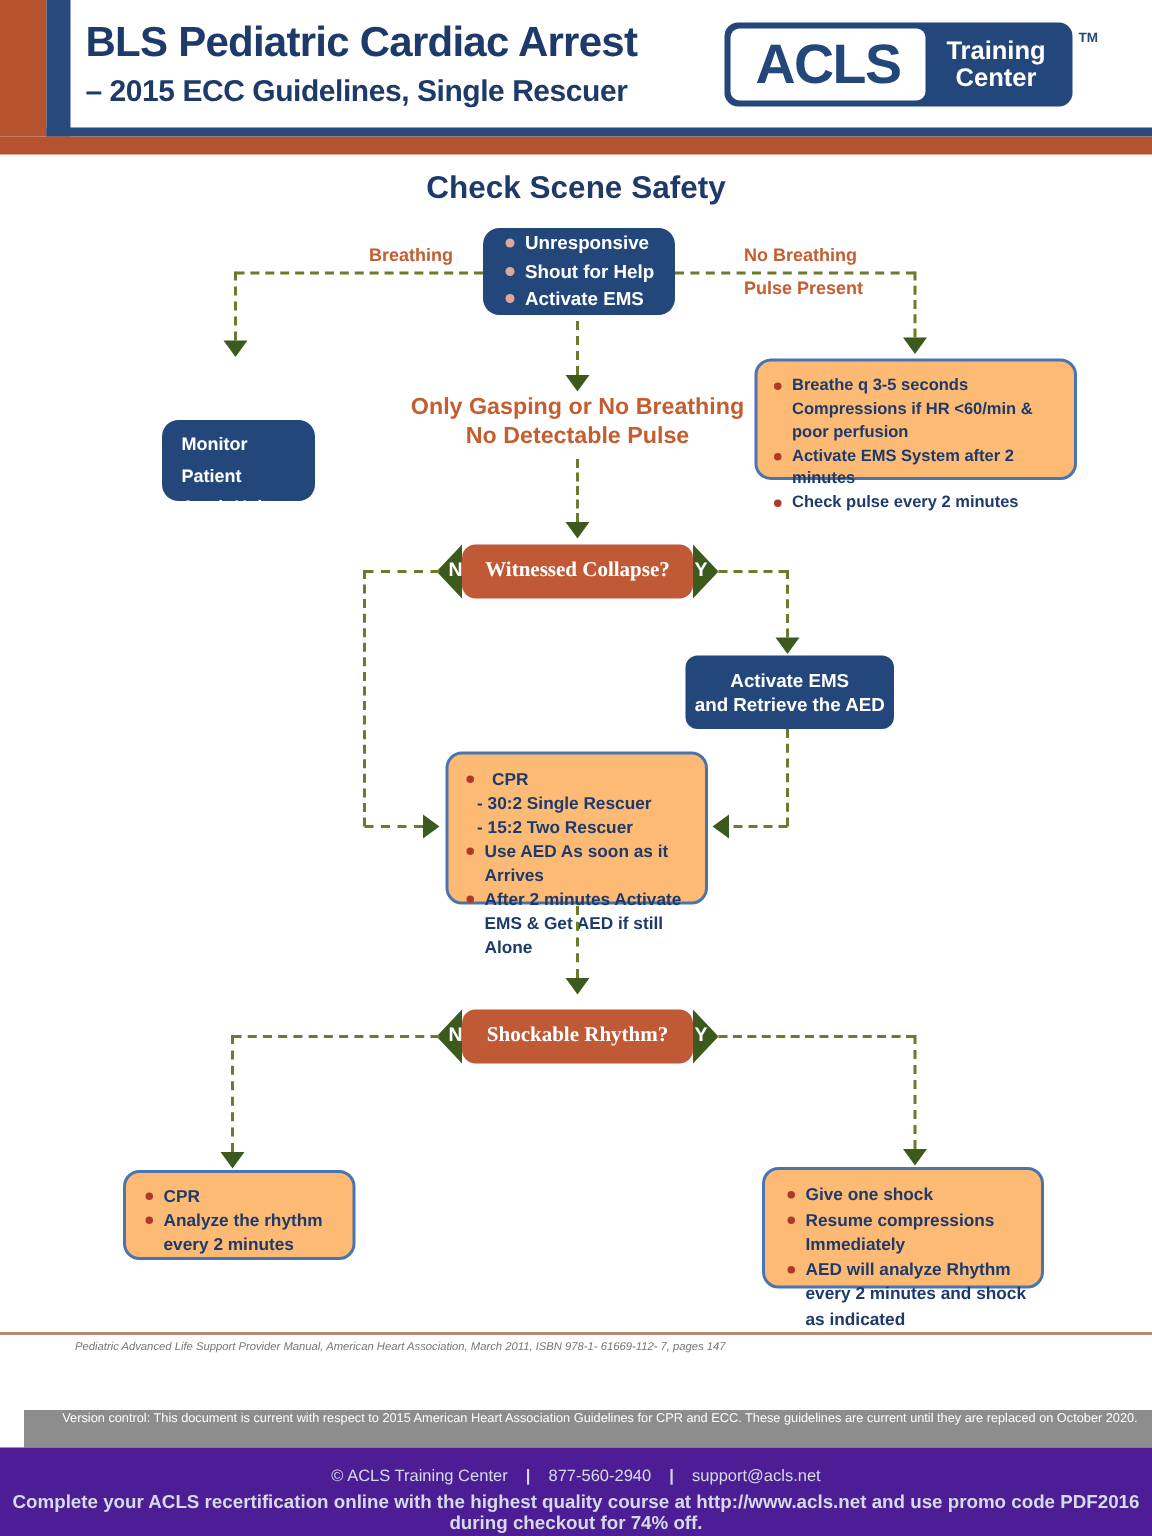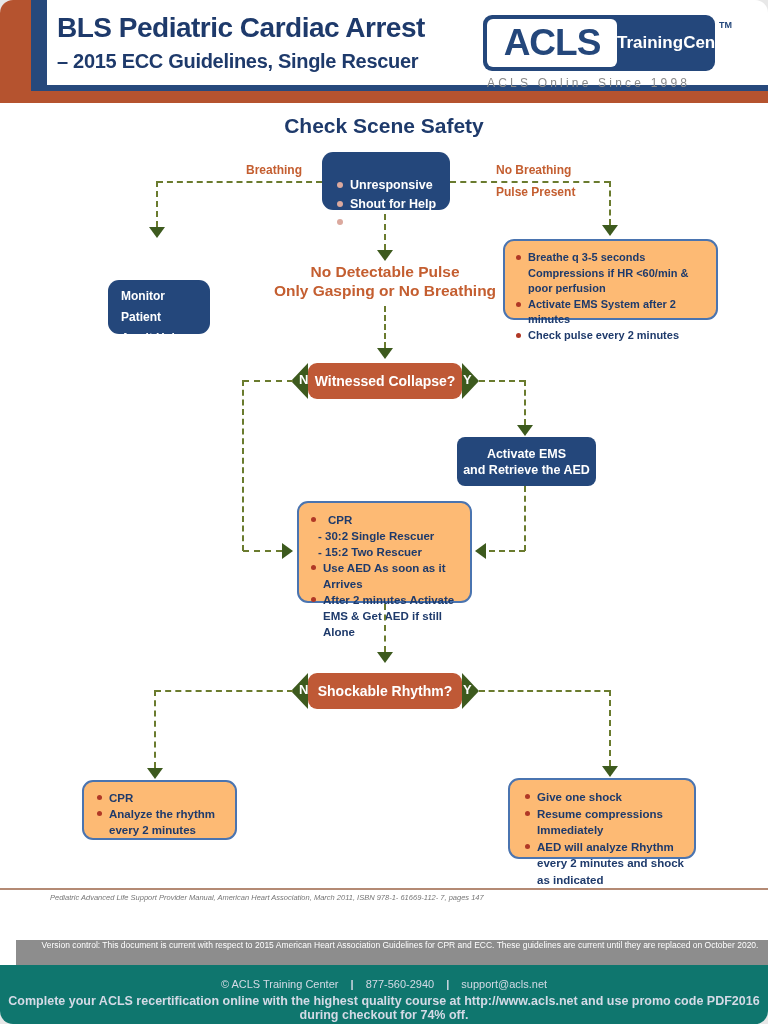--- a/index.html
+++ b/index.html
@@ -1,37 +1,37 @@
 <!DOCTYPE html>
 <html><head>
 <meta charset="utf-8">
 <style>
   * { margin:0; padding:0; box-sizing:border-box; }
   body { background:#e8e8e8; font-family:"Liberation Sans", sans-serif; }
-  .page { position:relative; width:768px; height:1024px; background:#ffffff; margin:0 auto; overflow:hidden;border-radius:13px; }
+  .page { position:relative; width:768px; height:1024px; background:#ffffff; margin:0 auto; overflow:hidden; }
 
   
   .strip-orange { position:absolute; left:0; top:0; width:31px; height:91px; background:#b5532f; }
   .strip-navy   { position:absolute; left:31px; top:0; width:16px; height:91px; background:#27497c; }
   .header-rule  { position:absolute; left:31px; top:85px; width:737px; height:6px; background:#27497c; }
   .orange-band  { position:absolute; left:0; top:91px; width:768px; height:12px; background:#b5532f; }
   .title1 { position:absolute; left:57px; top:12px; font-size:28px; font-weight:bold; color:#1e3a6b; letter-spacing:-0.5px; }
   .title2 { position:absolute; left:57px; top:50px; font-size:20px; font-weight:bold; color:#1e3a6b; letter-spacing:-0.3px; }
   .logo-box { position:absolute; left:483px; top:15px; width:232px; height:56px; background:#24477b; border-radius:9px; display:flex; align-items:stretch; padding:4px; }
   .logo-white { background:#ffffff; border-radius:6px; flex:none; width:130px; display:flex; align-items:center; justify-content:center; }
   .logo-acls { font-size:37px; font-weight:bold; color:#24477b; letter-spacing:-1px; }
-  .logo-right { flex:1; display:flex; align-items:center; justify-content:center; color:#fff; font-weight:bold; font-size:17px; line-height:18px; }
+  .logo-right { flex:1; display:flex; flex-direction:column; align-items:center; justify-content:center; color:#fff; font-weight:bold; font-size:17px; line-height:18px; }
   .logo-tm { position:absolute; left:719px; top:20px; font-size:9px; font-weight:bold; color:#24477b; }
   .logo-tagline { position:absolute; left:487px; top:76px; width:230px; font-size:12px; color:#8a8a8a; letter-spacing:3.2px; white-space:nowrap; }
 
   
   .fc-title { position:absolute; left:0; top:114px; width:768px; text-align:center; font-size:21px; font-weight:bold; color:#1e3a6b; }
   .box-navy { position:absolute; background:#24477b; color:#fff; border-radius:11px; font-weight:bold; }
   .box-white { position:absolute; background:#fdba74; border:2px solid #4a74b0; border-radius:11px; color:#1e3a6b; font-weight:bold; }
-  .node-q { position:absolute; background:#bf5936; color:#fff; border-radius:9px; display:flex; align-items:center; justify-content:center; font-weight:bold; font-size:14px; }
+  .node-q { position:absolute; background:#bf5936; color:#fff; border-radius:9px; display:flex; align-items:center; justify-content:center; font-weight:bold; font-size:14px;font-family:Liberation Serif, serif; }
   .olabel { position:absolute; color:#c45e30; font-weight:bold; font-size:12px; }
   .gasp { position:absolute; left:234px; top:262px; width:302px; text-align:center; color:#c45e30; font-weight:bold; font-size:15.5px; line-height:19px; }
 
   .hdash { position:absolute; border-top:2px dashed #6a7b2e; }
   .vdash { position:absolute; border-left:2px dashed #6a7b2e; }
   .arr { position:absolute; width:0; height:0; }
   .arr.down  { border-left:8px solid transparent; border-right:8px solid transparent; border-top:11px solid #3d5a1e; }
   .arr.right { border-top:8px solid transparent; border-bottom:8px solid transparent; border-left:11px solid #3d5a1e; }
   .arr.left  { border-top:8px solid transparent; border-bottom:8px solid transparent; border-right:11px solid #3d5a1e; }
   .tri { position:absolute; width:0; height:0; }
@@ -39,40 +39,40 @@
   .tri.tright { border-top:18px solid transparent; border-bottom:18px solid transparent; border-left:17px solid #3d5a1e; }
   .tri-label { position:absolute; color:#fff; font-weight:bold; font-size:13px; }
 
   .blist { list-style:none; }
   .blist li { display:flex; gap:7px; align-items:flex-start; }
   .dot { flex:none; border-radius:50%; }
   .dot.pink { width:6px; height:6px; background:#dba99e; margin-top:6px; }
   .dot.red  { width:5px; height:5px; background:#b03826; margin-top:5px; }
   li.dashitem { padding-left:7px; }
 
-  .start-box { left:322px; top:152px; width:128px; height:58px; padding:24px 6px 6px 15px; font-size:12.5px; }
+  .start-box { left:322px; top:152px; width:128px; height:58px; padding:1px 6px 6px 15px; font-size:12.5px; }
   .start-box li { line-height:18.5px; }
   .monitor-box { left:108px; top:256px; width:102px; height:54px; padding:6px 6px 6px 13px; font-size:12px; line-height:21px;margin-top:24px; }
   .breathe-box { left:503px; top:239px; width:215px; height:81px; padding:9px 8px 6px 11px; font-size:11px; }
   .breathe-box li { line-height:15.5px; }
   .node-witnessed { left:308px; top:363px; width:154px; height:36px; }
   .node-shockable { left:308px; top:673px; width:154px; height:36px; }
   .activate-box { left:457px; top:437px; width:139px; height:49px; display:flex; flex-direction:column; align-items:center; justify-content:center; font-size:12.5px; line-height:16px; border-radius:8px; }
   .cpr-box { left:297px; top:501px; width:175px; height:102px; padding:9px 6px 6px 12px; font-size:11.5px; }
   .cpr-box li { line-height:16px; }
   .cpr2-box { left:82px; top:780px; width:155px; height:60px; padding:8px 6px 6px 13px; font-size:11.5px; }
   .cpr2-box li { line-height:16px; }
   .shock-box { left:508px; top:778px; width:188px; height:81px; padding:9px 6px 6px 15px; font-size:11.5px; }
   .shock-box li { line-height:16.5px; }
 
   
   .cite-rule { position:absolute; left:0; top:888px; width:768px; height:2px; background:#b48a74; }
   .citations { position:absolute; left:50px; top:893px; width:680px; font-size:7.5px; font-style:italic; color:#767676; line-height:9.5px; }
   .version-bar { position:absolute; left:16px; top:940px; width:768px; height:25px; background:#8d8d8d; color:#ffffff; text-align:center; font-size:8.5px; line-height:10.5px; padding-top:0; }
-  .footer-bar { position:absolute; left:0; top:965px; width:768px; height:59px; background:#0f766e; color:#d4dae6; text-align:center; }
+  .footer-bar { position:absolute; left:0; top:965px; width:768px; height:59px; background:#4c1d95; color:#d4dae6; text-align:center; }
   .footer-line1 { margin-top:13px; font-size:11px; }
   .footer-line1 .sep { font-weight:bold; margin:0 9px; }
   .footer-line2 { margin-top:4px; font-size:12.5px; font-weight:bold; }
   a { color:inherit; text-decoration:none; }
 </style>
 </head>
 <body>
 
 <div class="page">
 
@@ -85,21 +85,20 @@
   <div class="logo-box">
     <div class="logo-white">
       <span class="logo-acls">ACLS</span>
     </div>
     <div class="logo-right">
       <span>Training</span>
       <span>Center</span>
     </div>
   </div>
   <div class="logo-tm">TM</div>
-  <div class="logo-tagline">ACLS Online Since 1998</div>
 
   <div class="fc-title">Check Scene Safety</div>
 
   <div class="box-navy start-box">
     <ul class="blist">
       <li>
           <span class="dot pink"></span>
           <span>Unresponsive</span>
         </li>
       <li>
@@ -140,22 +139,22 @@
       <li>
           <span class="dot red"></span>
           <span>Check pulse every 2 minutes</span>
         </li>
     </ul>
   </div>
 
   <div class="vdash" style="left:384px; top:214px; height:36px;"></div>
   <div class="arr down" style="left:377px; top:250px;"></div>
   <div class="gasp">
+    <div>Only Gasping or No Breathing</div>
     <div>No Detectable Pulse</div>
-    <div>Only Gasping or No Breathing</div>
   </div>
   <div class="vdash" style="left:384px; top:306px; height:42px;"></div>
   <div class="arr down" style="left:377px; top:348px;"></div>
 
   <div class="tri tleft" style="left:291px; top:363px;"></div>
   <div class="tri-label" style="left:299px; top:372px;">N</div>
   <div class="node-q node-witnessed">Witnessed Collapse?</div>
   <div class="tri tright" style="left:462px; top:363px;"></div>
   <div class="tri-label" style="left:463px; top:372px;">Y</div>
 

